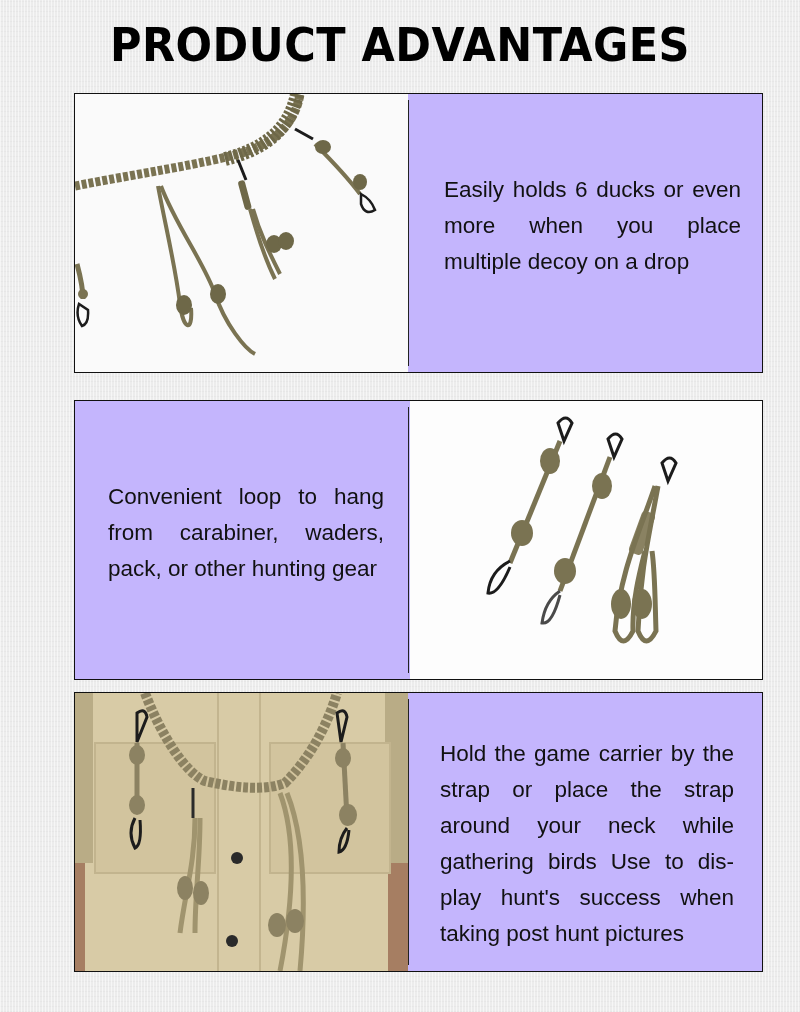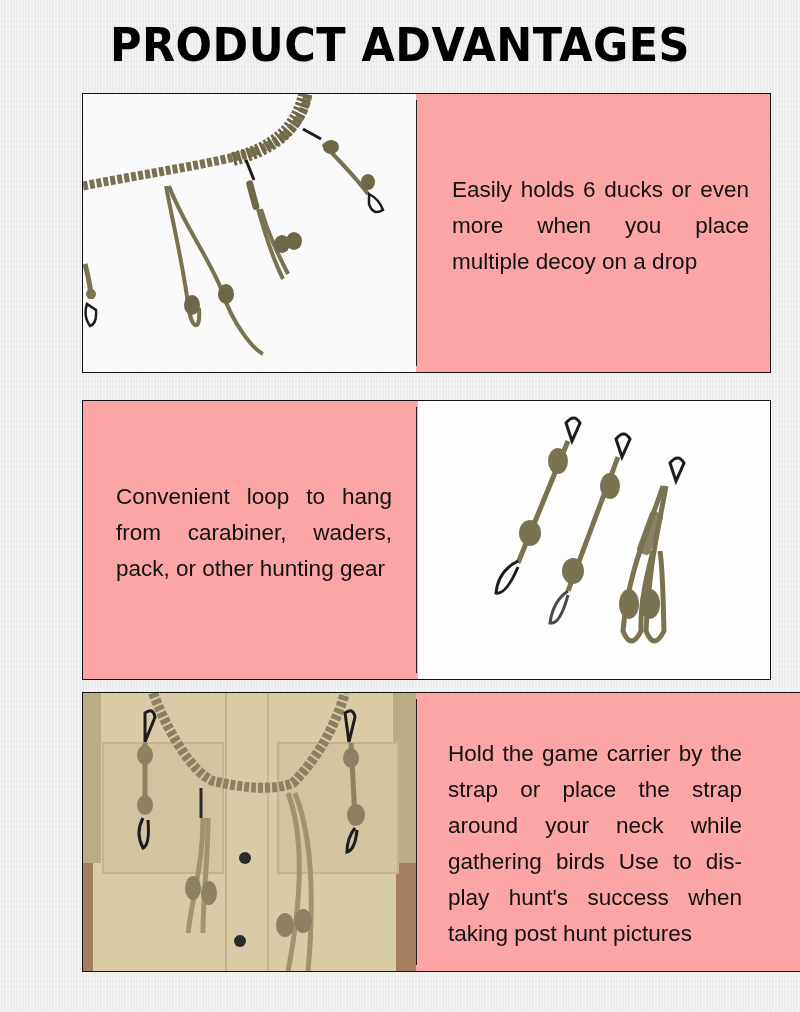--- a/index.html
+++ b/index.html
@@ -11,22 +11,22 @@
       repeating-linear-gradient(0deg, rgba(0,0,0,0.025) 0px, rgba(0,0,0,0.025) 1px, rgba(0,0,0,0) 1px, rgba(0,0,0,0) 5px);
     font-family: "DejaVu Sans", sans-serif;
   }
   .title {
     position:absolute; left:0; top:14px; width:800px; text-align:center;
     font-family:"DejaVu Sans", sans-serif; font-weight:bold;
     font-size:43px; letter-spacing:0.5px; color:#000; line-height:62px;
     transform:scaleY(1.08);
   }
   .panel {
-    position:absolute; left:82px; width:687px; height:278px;
-    background:#fca5a5; border:1px solid #111; box-sizing:content-box;
+    position:absolute; left:74px; width:687px; height:278px;
+    background:#c4b5fd; border:1px solid #111; box-sizing:content-box;
   }
   .divider {
     position:absolute; width:1px; background:#222; top:6px; bottom:6px; left:333px;
   }
   .text {
     position:absolute; font-family:"Liberation Sans", sans-serif; color:#111;
     font-size:22.5px; line-height:36px; text-align:justify;
   }
   .img { position:absolute; overflow:hidden; }
   svg { display:block; }
@@ -93,21 +93,21 @@
       <path d="M252 62 q8 -10 14 0 l-8 18 z" stroke="#1c1c1c" stroke-width="3" fill="none"></path>
       <rect x="225" y="110" width="14" height="44" rx="4" fill="#8a8262" transform="rotate(20 232 132)"></rect>
       <path d="M245 85 C 230 130, 210 170, 205 230 q8 20 18 0 C 222 200, 230 170, 235 150" stroke="#7a7352" stroke-width="5" fill="none"></path>
       <path d="M248 85 C 240 130, 230 170, 228 230 q8 20 18 0 C 245 200, 245 170, 242 150" stroke="#7a7352" stroke-width="5" fill="none"></path>
       <ellipse cx="211" cy="203" rx="10" ry="15" fill="#7a7352"></ellipse>
       <ellipse cx="232" cy="203" rx="10" ry="15" fill="#7a7352"></ellipse>
     </svg>
   </div>
 </div>
 
-<div class="panel" style="top:692px;padding-left:32px;">
+<div class="panel" style="top:692px;">
   <div class="img" style="left:0; top:0; width:333px; height:278px;">
     <svg width="333" height="278" viewBox="0 0 333 278">
       <rect width="333" height="278" fill="#d8cba6"></rect>
 
       <rect x="0" y="0" width="18" height="170" fill="#b9ac86"></rect>
       <rect x="310" y="0" width="23" height="170" fill="#b9ac86"></rect>
       <rect x="313" y="170" width="20" height="108" fill="#a67e62"></rect>
       <rect x="0" y="170" width="10" height="108" fill="#a67e62"></rect>
 
       <rect x="20" y="50" width="120" height="130" fill="#d2c49e" stroke="#c2b48e" stroke-width="2"></rect>

